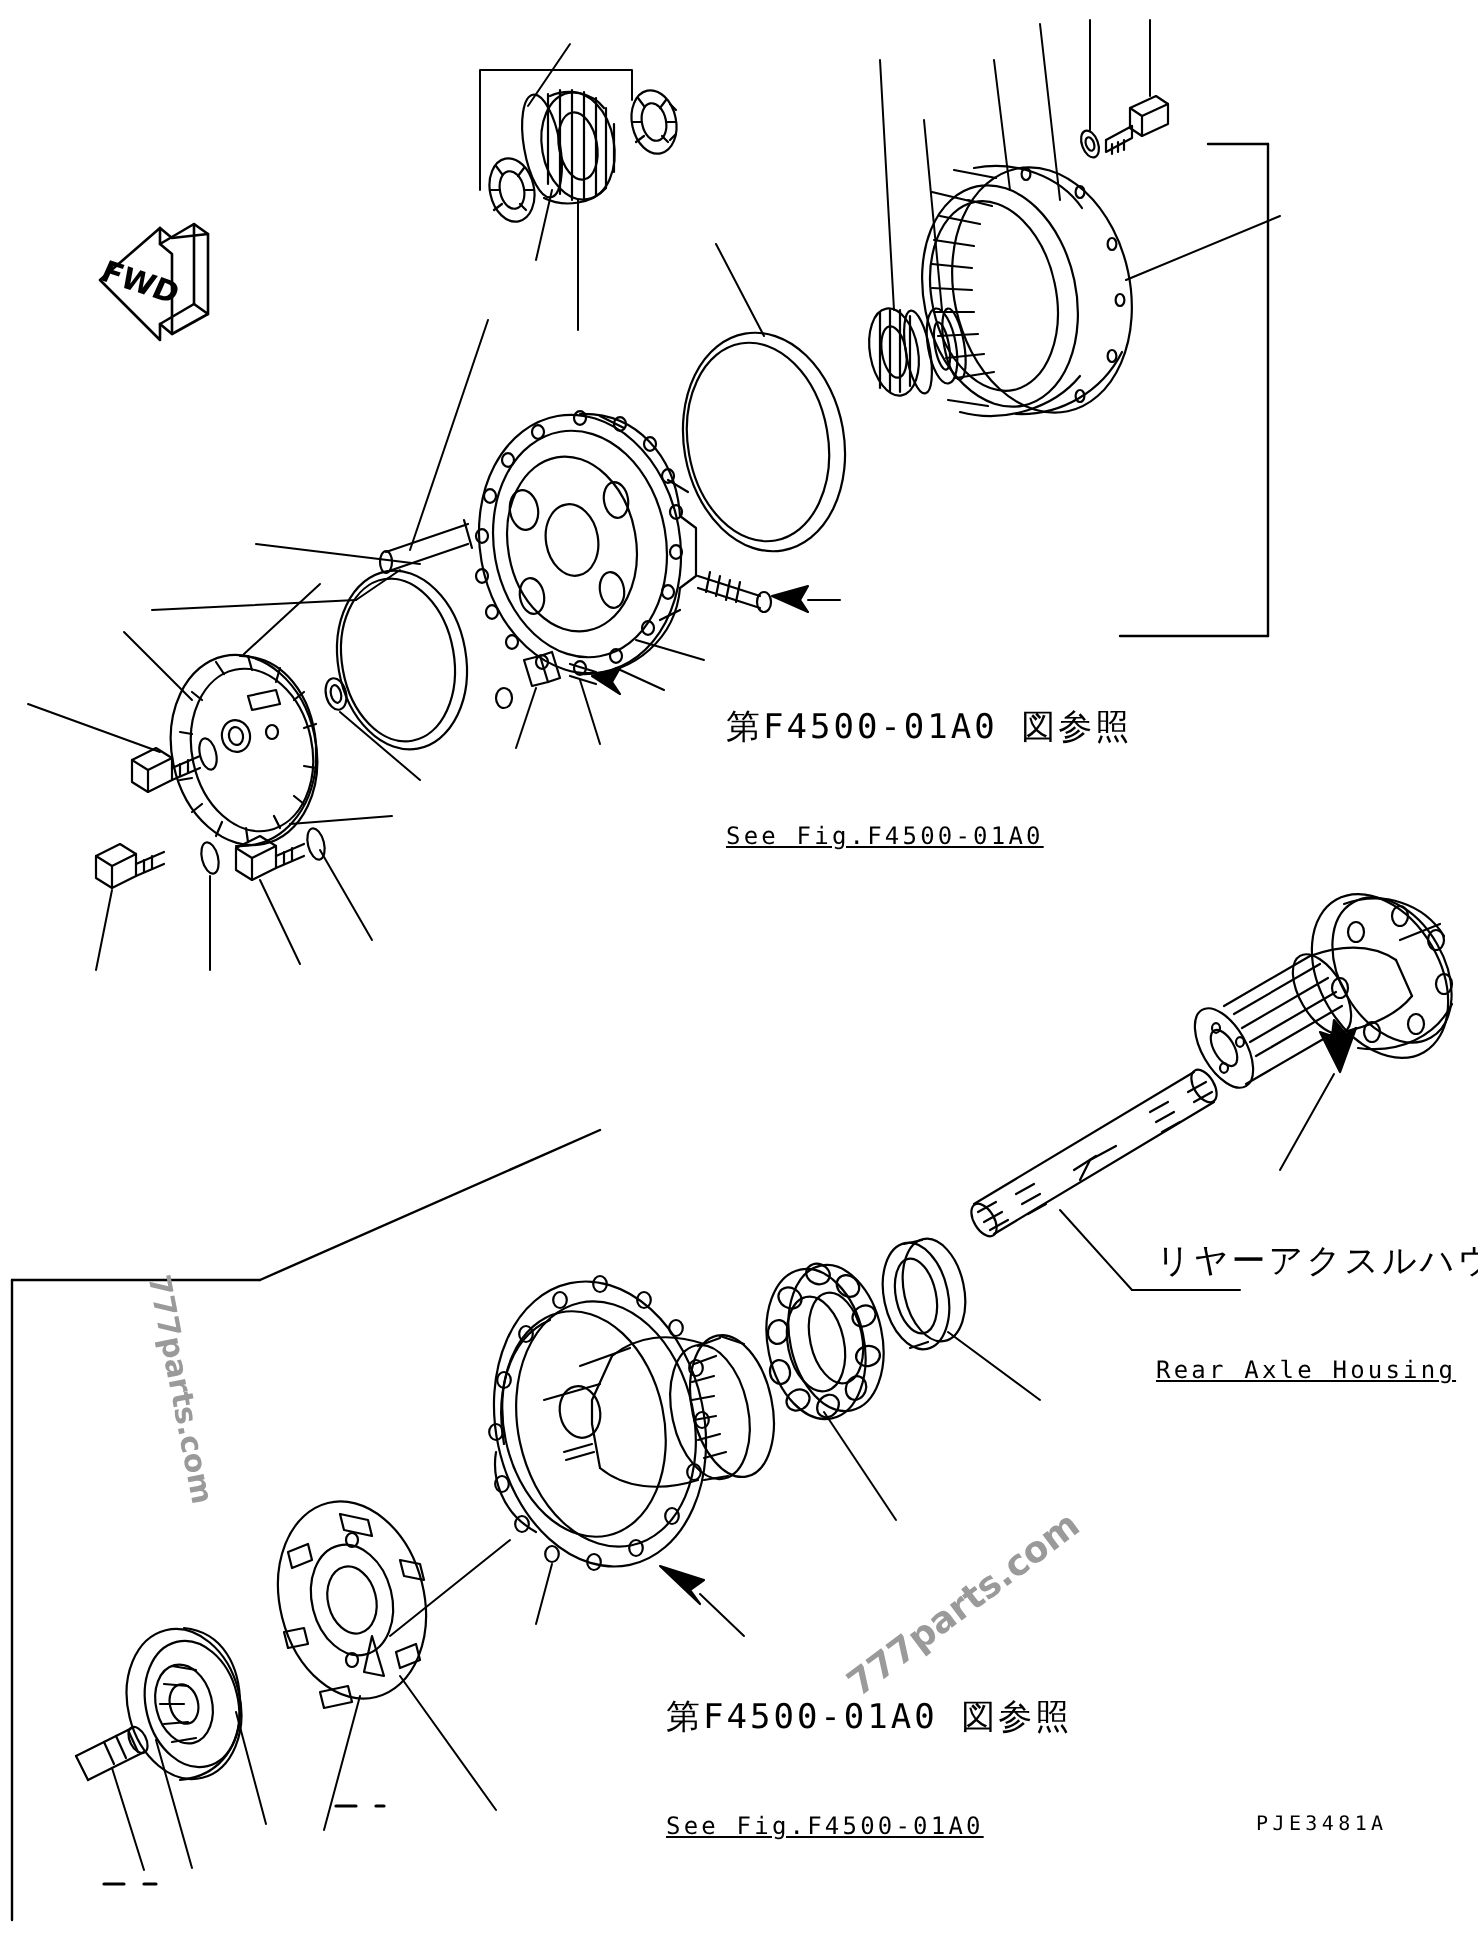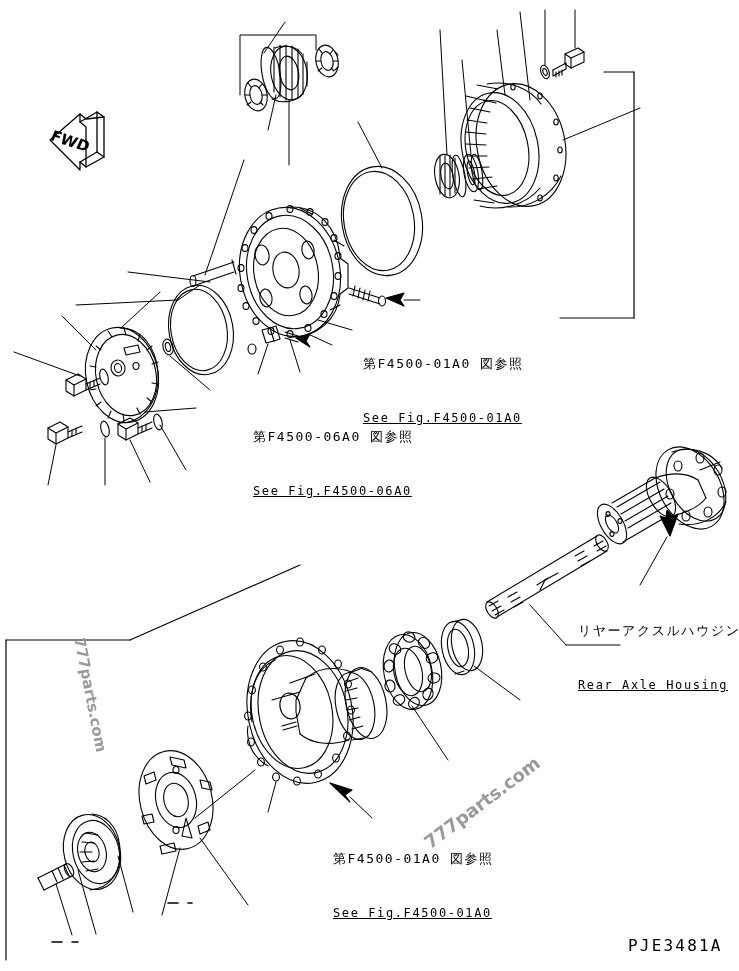--- a/index.html
+++ b/index.html
@@ -1,24 +1,24 @@
 <!DOCTYPE html>
 <html><head>
 <meta charset="utf-8">
 <style>
   html,body{margin:0;padding:0;background:#fff;}
   body{width:739px;height:971px;font-family:"DejaVu Sans Mono",monospace;color:#000;}
   #sheet{position:relative;width:739px;height:971px;overflow:hidden;background:#fff;}
   #sheet svg{position:absolute;left:0;top:0;}
 
   .lbl{position:absolute;white-space:pre;font-family:"DejaVu Sans Mono",monospace;color:#000;}
-  .lbl .jp{display:block;font-size:13px;letter-spacing:1.5px;line-height:16px;text-align:right;}
+  .lbl .jp{display:block;font-size:17px;letter-spacing:1.5px;line-height:16px;text-align:right;}
   .lbl .en{display:block;font-size:12px;letter-spacing:1.6px;line-height:16px;text-decoration:underline;}
 
-  #drawing-number{position:absolute;left:628px;top:936px;font-size:16px;letter-spacing:2.2px;}
+  #drawing-number{position:absolute;left:628px;top:907px;font-size:10px;letter-spacing:2.2px;}
 
   .wm{position:absolute;color:#9a9a9a;font-family:"DejaVu Sans",sans-serif;font-weight:600;
       white-space:nowrap;pointer-events:none;}
   #wm-left{left:88px;top:636px;font-size:15px;transform:rotate(79deg);transform-origin:0 0;}
   #wm-mid{left:420px;top:836px;font-size:18px;transform:rotate(-37deg);transform-origin:0 0;}
 
   #fwd-text{position:absolute;left:55px;top:127px;font-size:15px;font-weight:bold;
             font-family:"DejaVu Sans",sans-serif;letter-spacing:0px;
             transform:rotate(24deg) skewY(-6deg);transform-origin:0 0;}
 </style>
@@ -544,24 +544,20 @@
   </g>
 </svg>
 
 <div id="fwd-text">FWD</div>
 
 <div class="lbl" style="left:363px;top:318px;">
   <span class="jp">第F4500-01A0 図参照</span>
   <span class="en">See Fig.F4500-01A0</span>
 </div>
 
-<div class="lbl" style="left:253px;top:391px;">
-  <span class="jp">第F4500-06A0 図参照</span>
-  <span class="en">See Fig.F4500-06A0</span>
-</div>
 
 <div class="lbl" style="left:578px;top:585px;">
   <span class="jp">リヤーアクスルハウジング</span>
   <span class="en">Rear Axle Housing</span>
 </div>
 
 <div class="lbl" style="left:333px;top:813px;">
   <span class="jp">第F4500-01A0 図参照</span>
   <span class="en">See Fig.F4500-01A0</span>
 </div>

